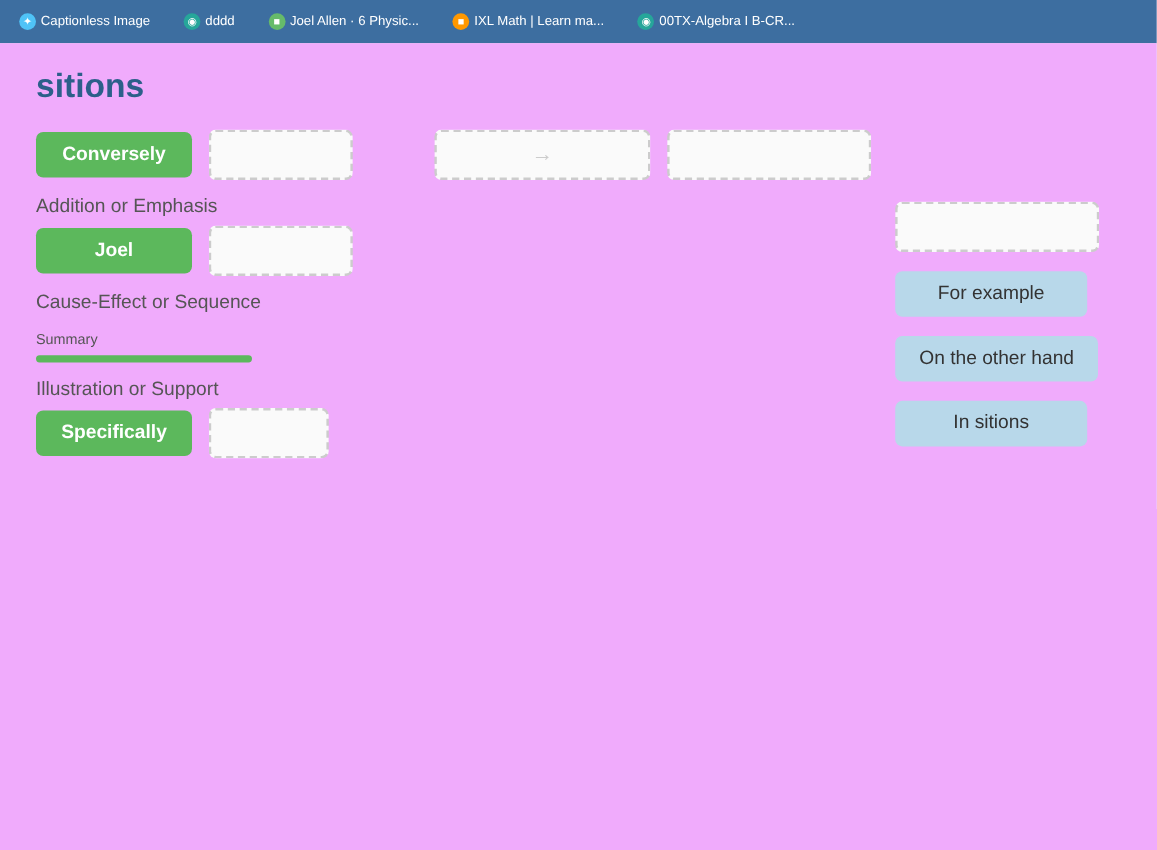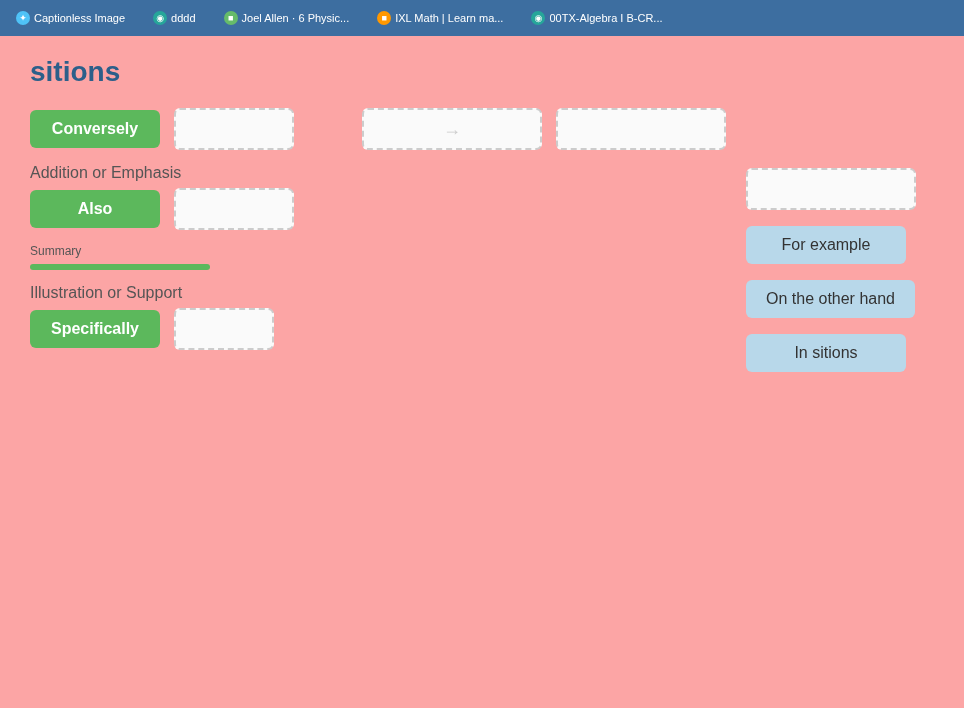--- a/index.html
+++ b/index.html
@@ -49,21 +49,21 @@
       justify-content: center;
       font-size: 9px;
     }
 
     .tab-icon.blue { background: #4fc3f7; }
     .tab-icon.green { background: #66bb6a; }
     .tab-icon.orange { background: #ff9800; }
     .tab-icon.teal { background: #26a69a; }
 
     .main-content {
-      background: #fca5a5;
+      background: #f0abfc;
       height: calc(708px - 36px);
       padding: 20px 30px;
       position: relative;
     }
 
     .page-title {
       font-size: 28px;
       font-weight: bold;
       color: #2c5f8a;
       margin-bottom: 20px;
@@ -216,26 +216,27 @@
           <div style="border:2px dashed #ccc; border-radius:6px; width:180px; height:42px; background:#fafafa; position:relative;">
             <span style="position:absolute; top:50%; left:50%; transform:translate(-50%,-50%); font-size:18px; color:#ccc;">→</span>
           </div>
           <div class="large-drop"></div>
         </div>
       </div>
 
       <div class="section-block">
         <div class="section-label">Addition or Emphasis</div>
         <div class="section-row">
-          <button class="btn-green">Also</button>
+          <button class="btn-green">Joel</button>
           <div class="medium-drop"></div>
         </div>
       </div>
 
       <div class="section-block">
+        <div class="section-label">Cause-Effect or Sequence</div>
       </div>
 
       <div class="section-block">
         <div class="section-label summary-label">Summary</div>
         <div class="summary-bar"></div>
       </div>
 
       <div class="section-block">
         <div class="section-label">Illustration or Support</div>
         <div class="section-row">

